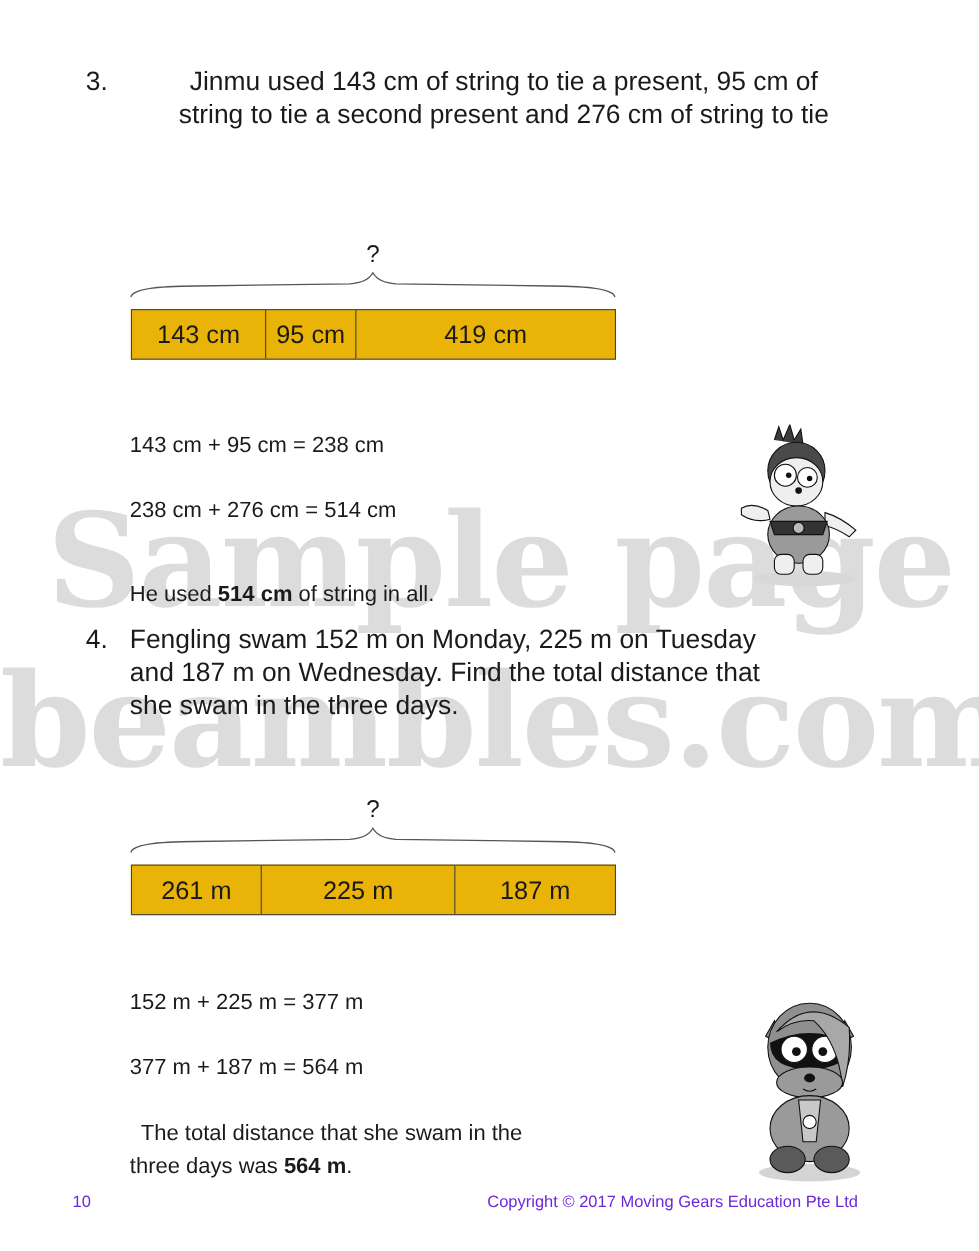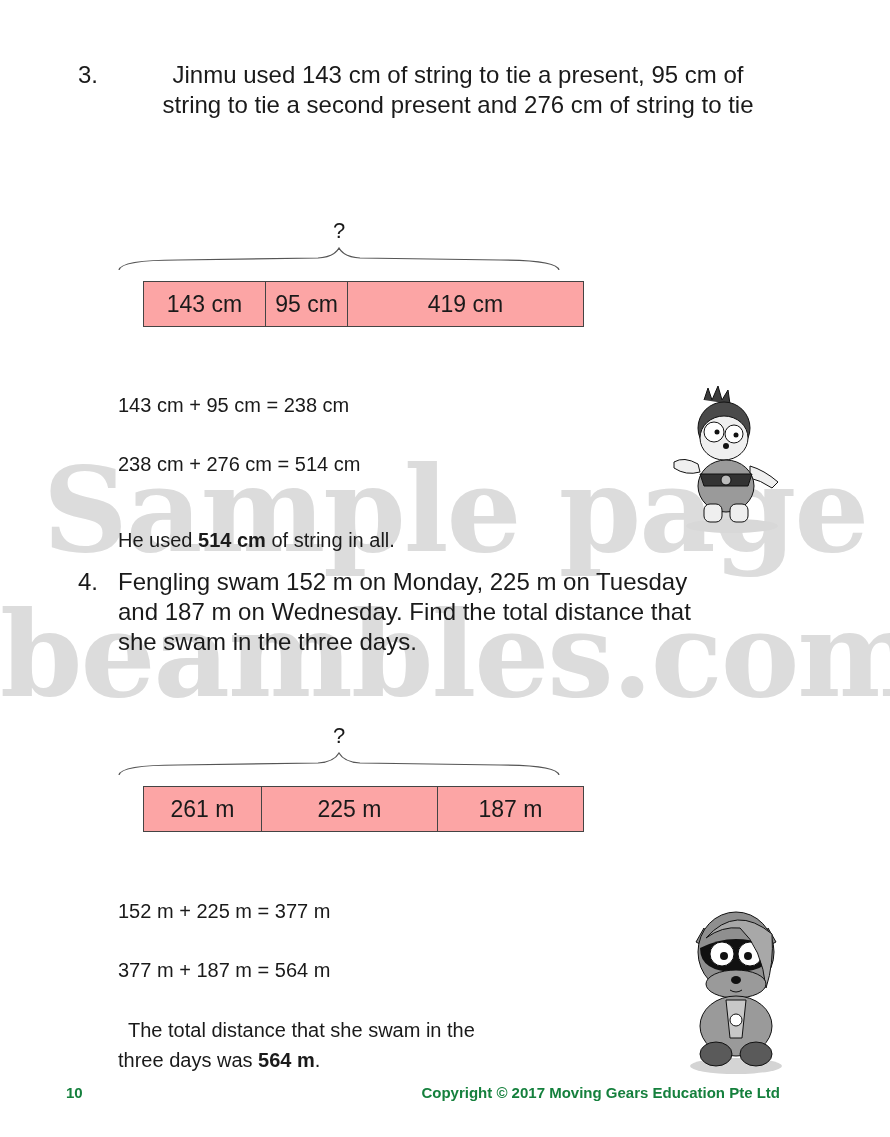--- a/index.html
+++ b/index.html
@@ -18,28 +18,28 @@
     .wm2 { top: 585px; font-size: 118px; left: 0px; }
     .layer { position: absolute; z-index: 1; }
     .qnum { position: absolute; font-size: 24px; line-height: 30px; }
     .qtext { position: absolute; font-size: 24px; line-height: 30px; width: 680px; }
     .line { position: absolute; font-size: 20px; line-height: 30px; white-space: nowrap; }
     .bold { font-weight: bold; }
     .qmark { position: absolute; font-size: 22px; width: 30px; text-align: center; }
     .brace { position: absolute; }
     .bar {
       position: absolute; height: 46px; display: flex;
-      border: 1px solid #444; box-sizing: border-box; background: #fca5a5; margin-left: 24px;
+      border: 1px solid #444; box-sizing: border-box; background: #eab308;
     }
     .seg {
       height: 100%; display: flex; align-items: center; justify-content: center;
       font-size: 23px; box-sizing: border-box; border-right: 1px solid #444;
     }
     .seg:last-child { border-right: none; }
-    .footer { position: absolute; top: 1084px; font-size: 15px; color: #15803d; font-weight: bold; }
+    .footer { position: absolute; top: 1084px; font-size: 15px; color: #6d28d9; }
     .mascot { position: absolute; }
   </style>
 </head>
 <body>
 
 <div class="watermark wm1">Sample page</div>
 <div class="watermark wm2">beambles.com</div>
 
 <div class="layer" style="left:0;top:0;width:890px;">
   <div class="qnum" style="left:78px;top:60px;">3.</div>

